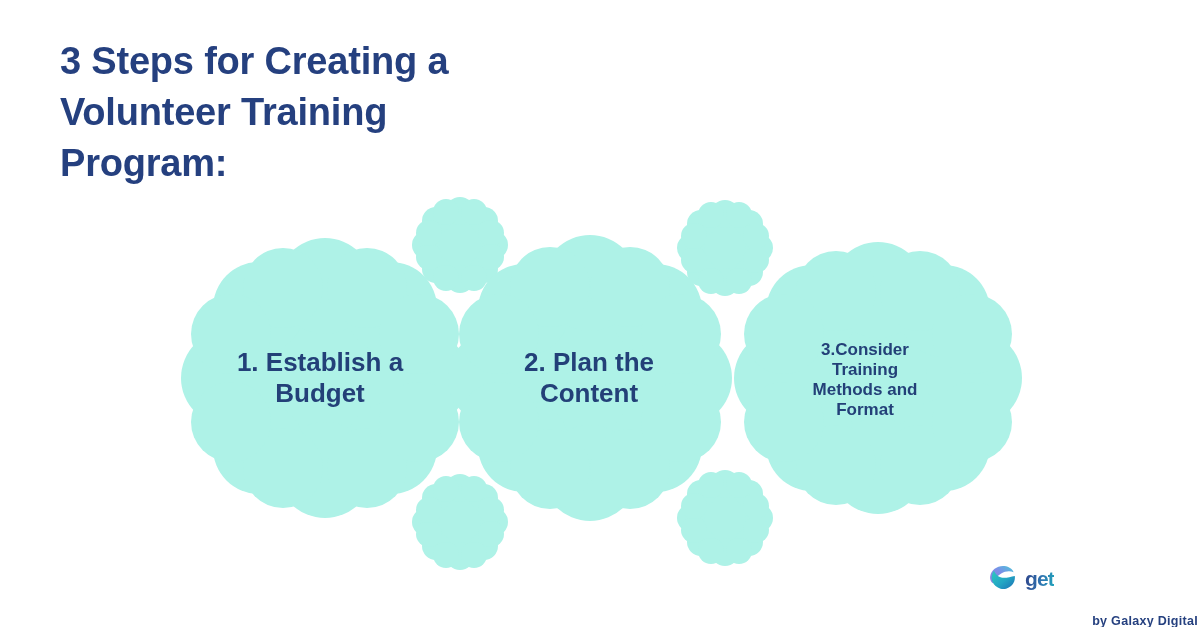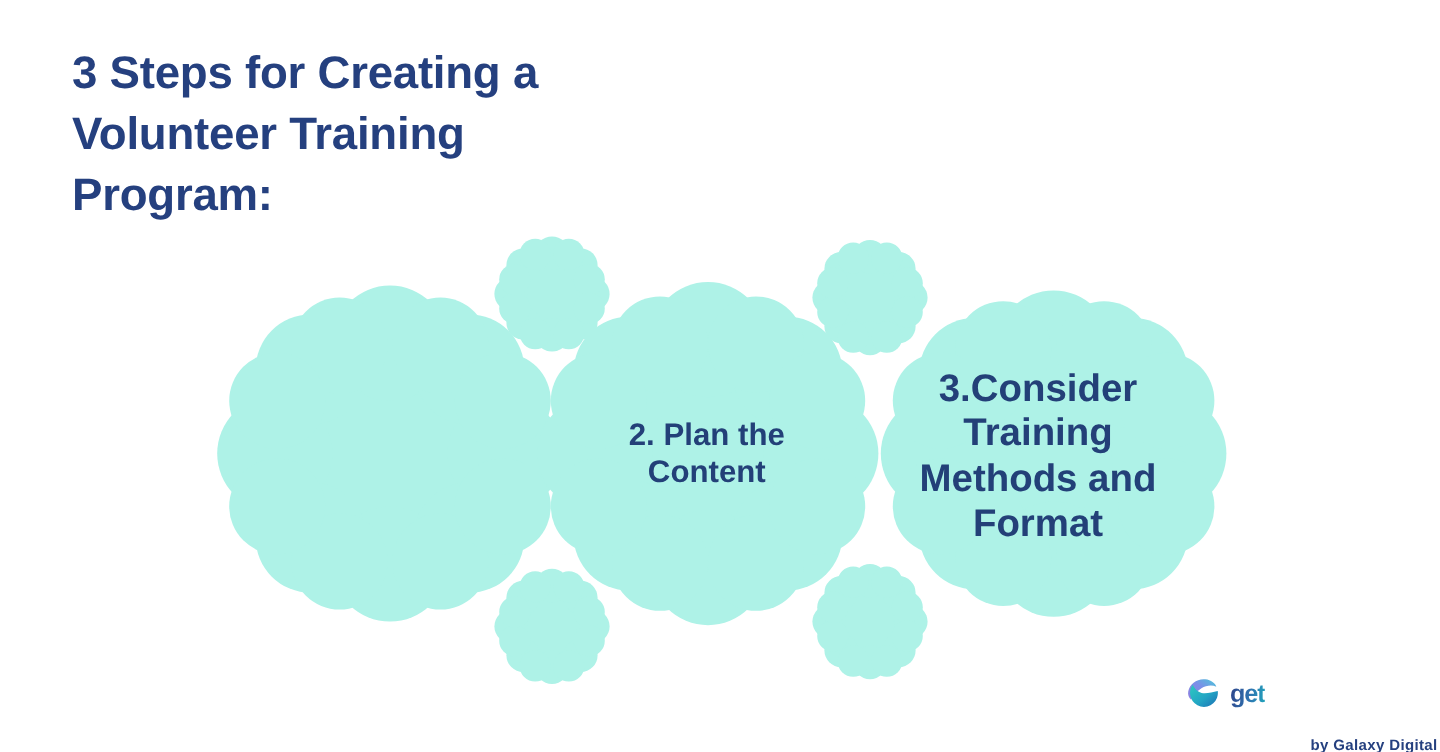--- a/index.html
+++ b/index.html
@@ -77,21 +77,21 @@
     top: 330px;
     width: 222px;
     height: 96px;
     font-size: 26px;
   }
   .step-3 {
     left: 740px;
     top: 300px;
     width: 250px;
     height: 160px;
-    font-size: 32px;
+    font-size: 17px;
   }
 
   
   .logo {
     position: absolute;
     left: 988px;
     top: 564px;
     width: 210px;
     height: 52px;
   }
@@ -294,20 +294,22 @@
         </g>
 
       </g>
     </svg>
   </div>
 
   <div class="title">3 Steps for Creating a
 Volunteer Training
 Program:</div>
 
+  <div class="step-label step-1">1. Establish a
+Budget</div>
 
   <div class="step-label step-2">2. Plan the
 Content</div>
 
   <div class="step-label step-3">3.Consider
 Training
 Methods and
 Format</div>
 
   <div class="logo">

